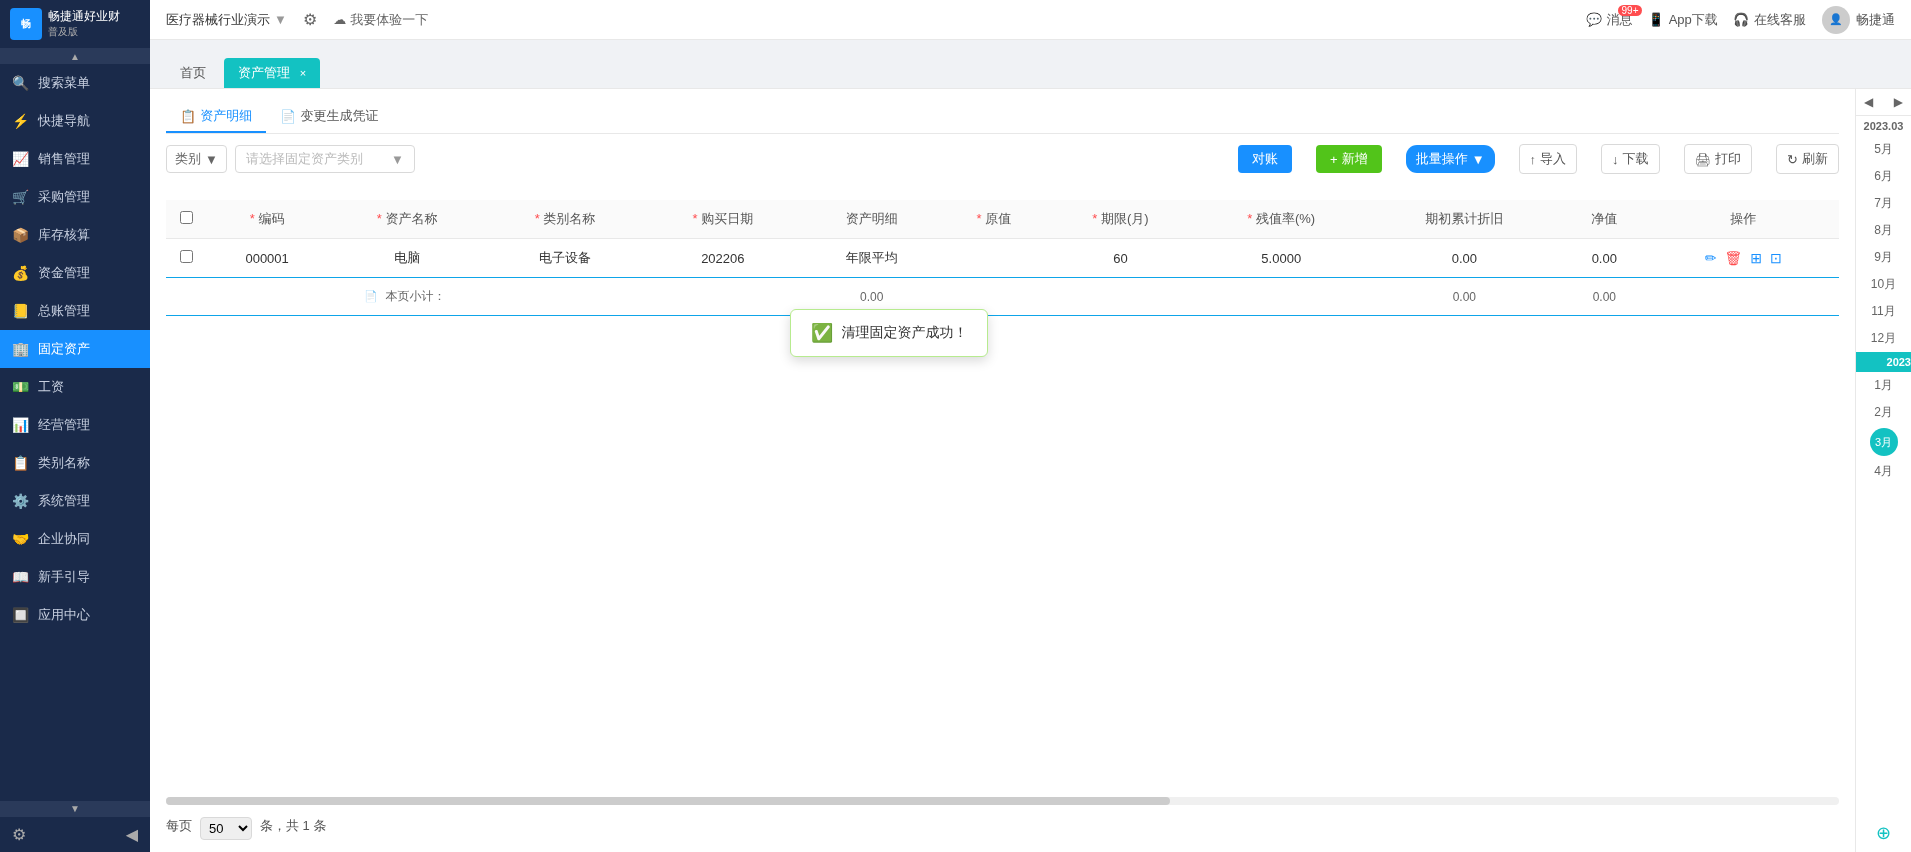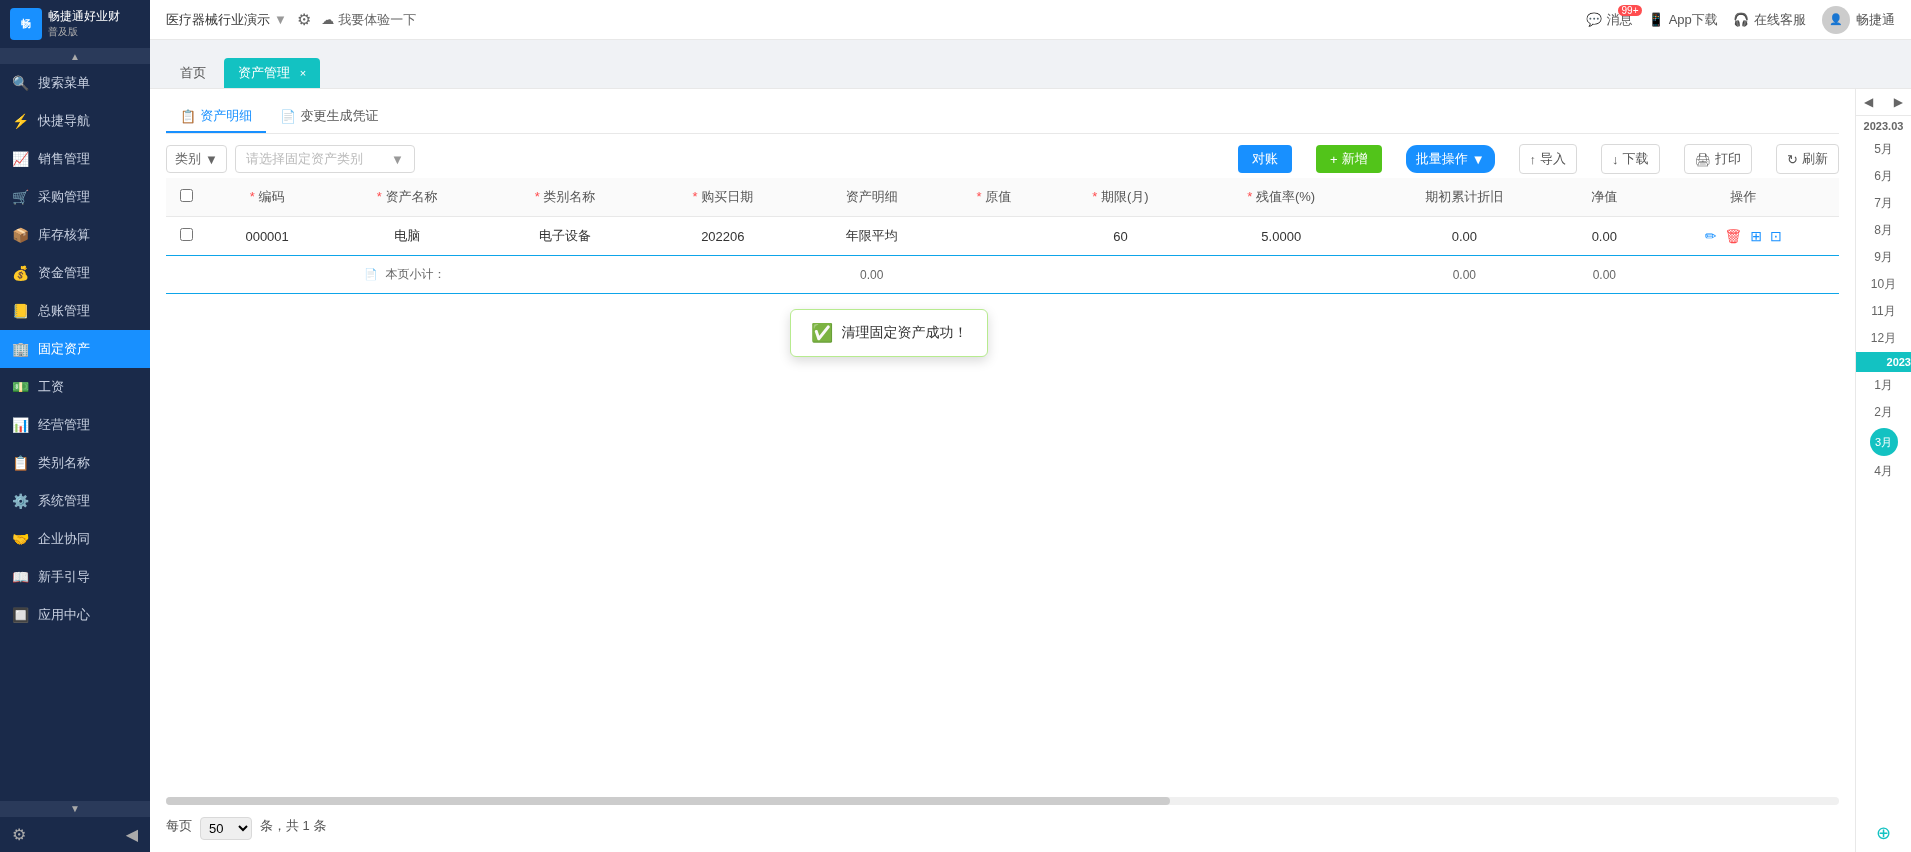--- a/index.html
+++ b/index.html
@@ -80,21 +80,21 @@
     }
 
     
     .top-header {
       background: #fff;
       height: 40px;
       display: flex;
       align-items: center;
       padding: 0 16px;
       border-bottom: 1px solid #e8e8e8;
-      gap: 10px;
+      gap: 16px;
       justify-content: flex-end;
     }
     .company-selector {
       display: flex;
       align-items: center;
       gap: 4px;
       color: #333;
       font-size: 13px;
       cursor: pointer;
     }
@@ -210,21 +210,21 @@
     .sub-tab.active {
       color: #1890ff;
       border-bottom: 2px solid #1890ff;
     }
 
     
     .toolbar {
       display: flex;
       align-items: center;
       gap: 8px;
-      margin-bottom: 4px;
+      margin-bottom: 26px;
       justify-content: space-between;
     }
     .toolbar-left {
       display: flex;
       align-items: center;
       gap: 8px;
     }
     .toolbar-right {
       display: flex;
       align-items: center;

